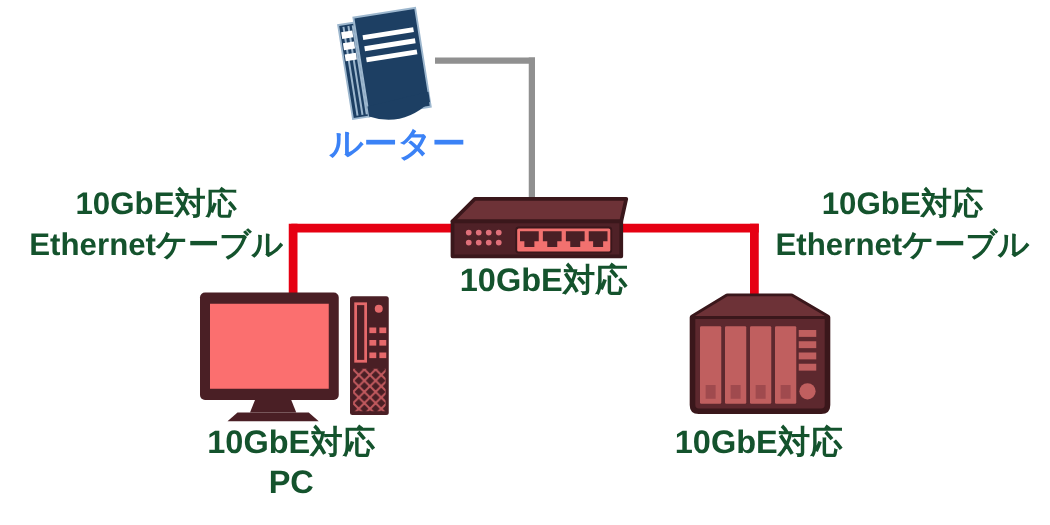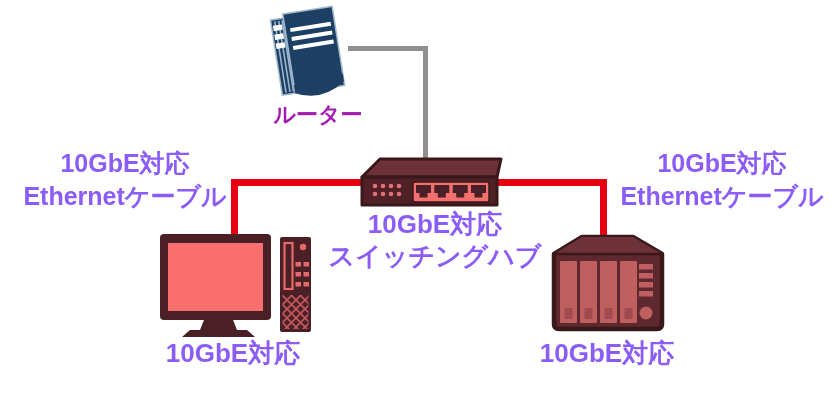--- a/index.html
+++ b/index.html
@@ -7,23 +7,23 @@
     position:relative;width:840px;height:420px;background:#ffffff;overflow:hidden;
     font-family:"Liberation Sans","DejaVu Sans",sans-serif;
   }
   .cable{position:absolute;}
   .cable.gray{background:#909090;}
   .cable.red{background:#e60012;}
   .device{position:absolute;line-height:0;}
   .lbl{
     position:absolute;text-align:center;font-weight:bold;white-space:nowrap;
   }
-  .lbl.red{color:#8b5cf6;font-size:26px;line-height:32px;}
+  .lbl.red{color:#14532d;font-size:26px;line-height:32px;}
   .lbl.cable-lbl{font-size:25px;line-height:33px;}
-  .lbl.blue{color:#a21caf;font-size:22px;line-height:28px;}
+  .lbl.blue{color:#3b82f6;font-size:27px;line-height:28px;}
   
   #gray-h{left:348px;top:46px;width:80px;height:5px;}
   #gray-v{left:423px;top:46px;width:5px;height:118px;}
   #red-h{left:233px;top:179px;width:374px;height:7px;}
   #red-v-left{left:231px;top:179px;width:7px;height:62px;}
   #red-v-right{left:600px;top:179px;width:7px;height:58px;}
   #router-dev{left:266px;top:0px;}
   #switch-dev{left:350px;top:150px;}
   #pc-dev{left:152px;top:228px;}
   #nas-dev{left:546px;top:224px;}
@@ -139,25 +139,25 @@
       </g>
     </svg>
   </div>
 
   <div id="router-label" class="lbl blue">
     <div>ルーター</div>
   </div>
 
   <div id="switch-label" class="lbl red">
     <div>10GbE対応</div>
-    <div>スイッチングハブ</div>
   </div>
 
   <div id="pc-label" class="lbl red">
     <div>10GbE対応</div>
+    <div>PC</div>
   </div>
 
   <div id="nas-label" class="lbl red">
     <div>10GbE対応</div>
   </div>
 
   <div id="cable-left-label" class="lbl red cable-lbl">
     <div>10GbE対応</div>
     <div>Ethernetケーブル</div>
   </div>

